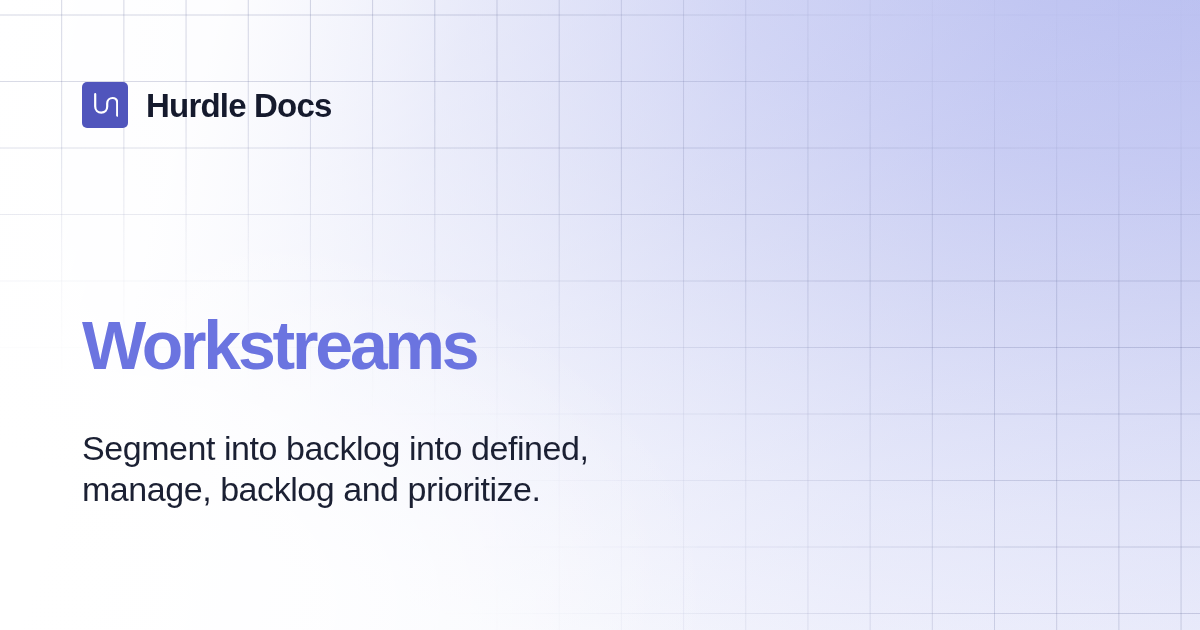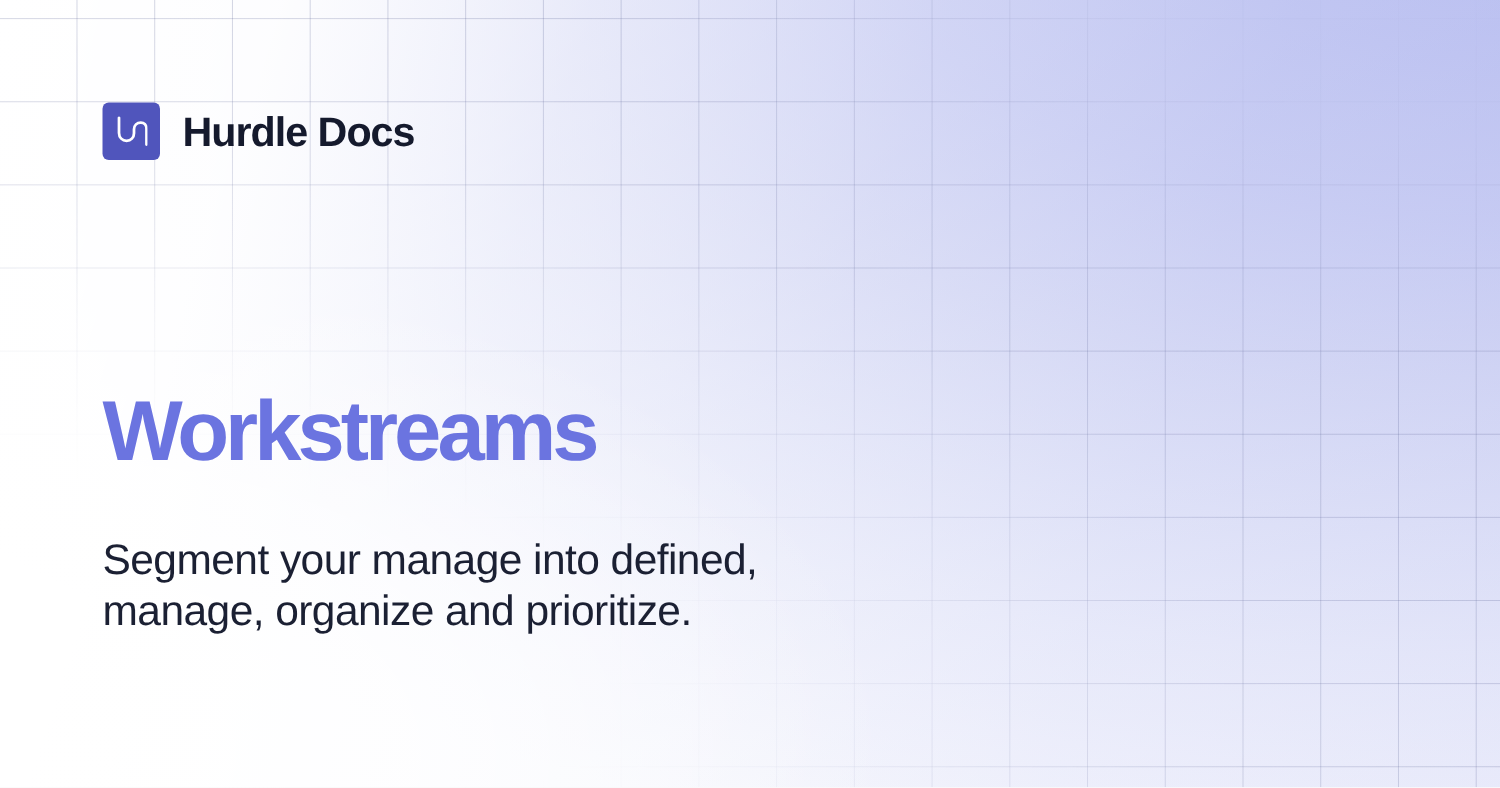--- a/index.html
+++ b/index.html
@@ -14,21 +14,21 @@
     font-family: "Liberation Sans", sans-serif;
     background: #ffffff;
   }
 
   
   .card {
     position: relative;
     width: 1200px;
     height: 630px;
     overflow: hidden;
-    background: #e5e5e5;
+    background: #bef264;
   }
 
   
   .bg-base {
     position: absolute;
     inset: 0;
     background: #ffffff;
   }
 
   
@@ -195,18 +195,18 @@
         <svg width="26" height="24" viewBox="0 0 26 24" fill="none" xmlns="http://www.w3.org/2000/svg" aria-hidden="true">
           <path d="M3.2 1.2 V13.4 C3.2 17.1 5.9 19.6 9.3 19.6 C12.7 19.6 15.2 17.1 15.2 13.6 V10.4 C15.2 7.2 17.6 5.0 20.6 5.0 C23.4 5.0 25.2 7.0 25.2 9.9 V22.6" stroke="#ffffff" stroke-width="2.2" stroke-linecap="round" stroke-linejoin="round"></path>
         </svg>
       </div>
       <div class="brand-name">Hurdle Docs</div>
     </div>
 
     <div class="headline">Workstreams</div>
 
     <div class="subtitle">
-      <span class="line">Segment your manage into defined,</span>
-      <span class="line">manage, organize and prioritize.</span>
+      <span class="line">Segment into backlog into defined,</span>
+      <span class="line">manage, backlog and prioritize.</span>
     </div>
 
   </div>
 </div>
 
 </body></html>

